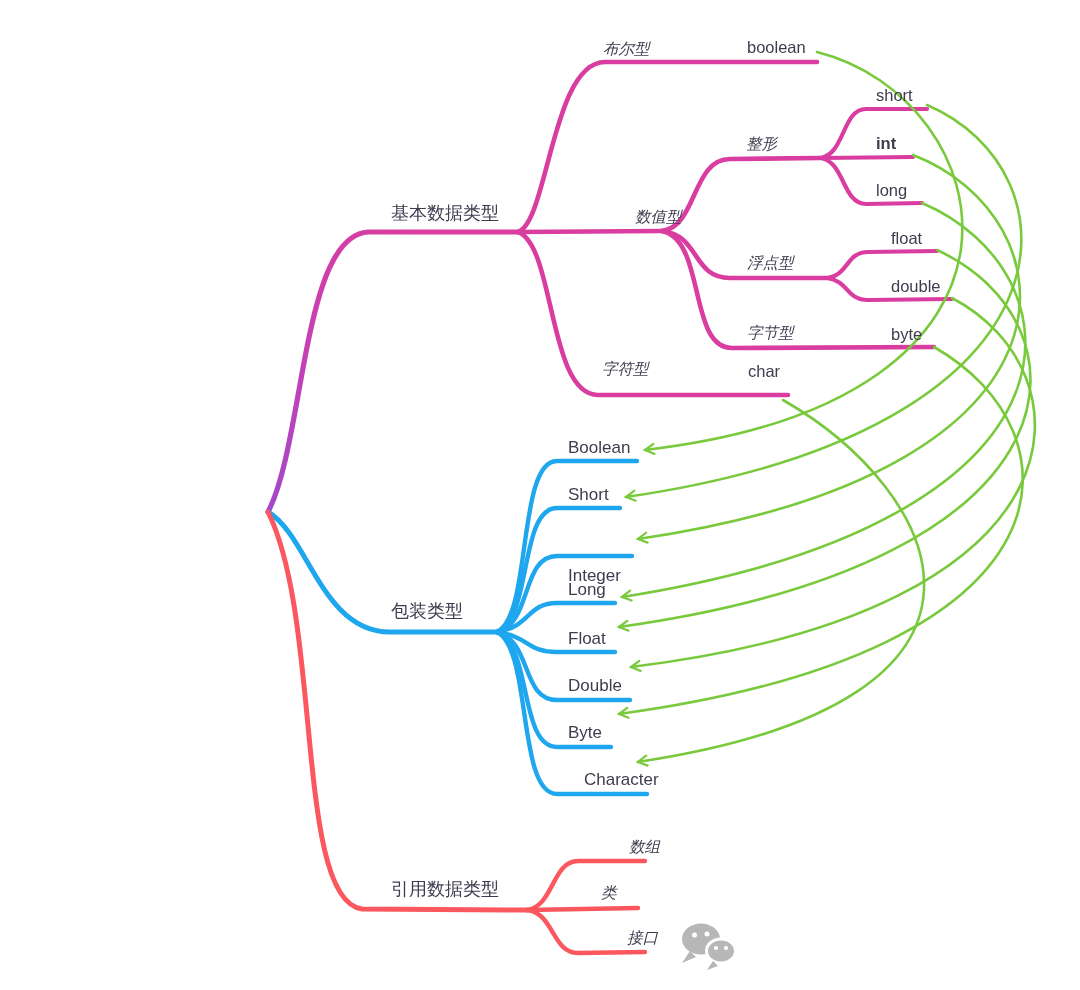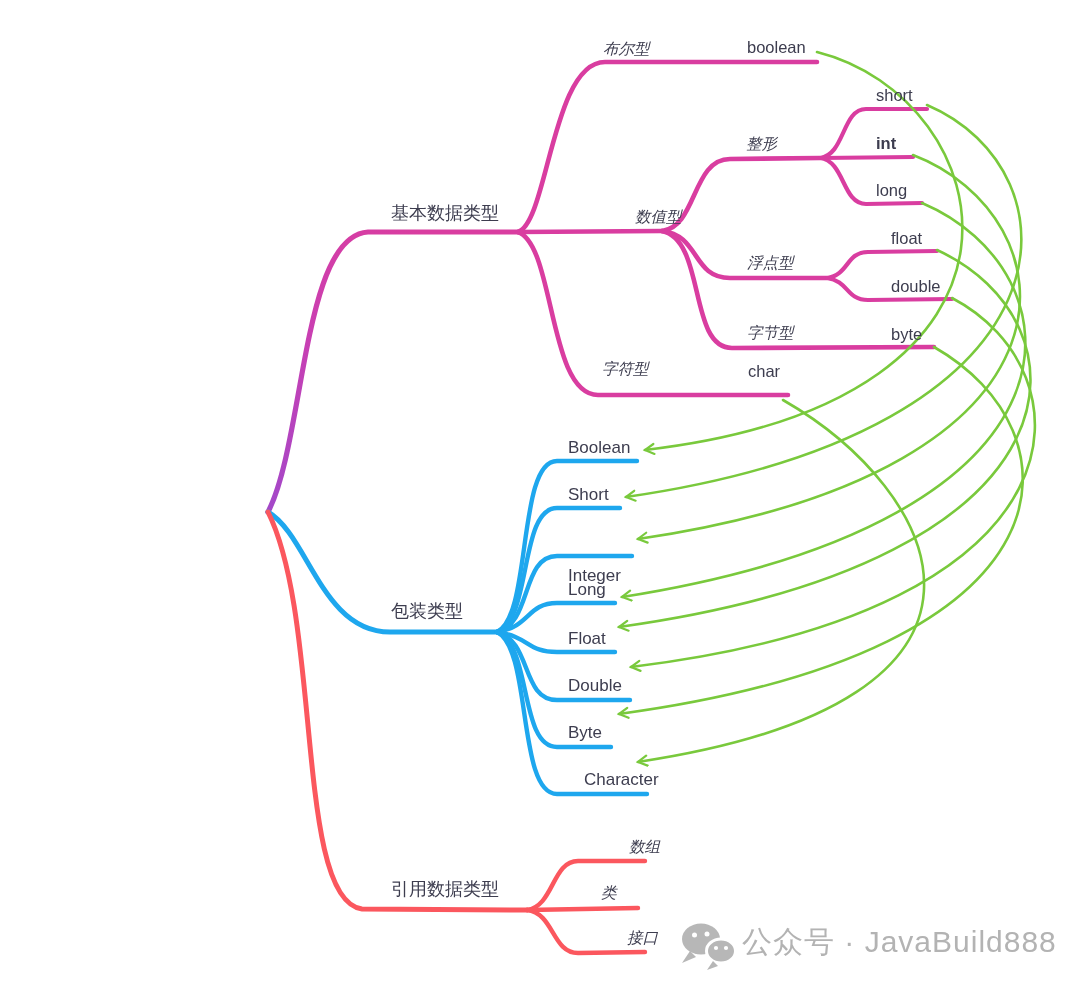--- a/index.html
+++ b/index.html
@@ -128,15 +128,14 @@
   <div class="node wrap" style="left:568px; top:580px;">Long</div>
   <div class="node wrap" style="left:568px; top:629px;">Float</div>
   <div class="node wrap" style="left:568px; top:676px;">Double</div>
   <div class="node wrap" style="left:568px; top:723px;">Byte</div>
   <div class="node wrap" style="left:568px; top:770px;margin-left:16px;">Character</div>
 
   <div class="node lvl2" style="left:601px; top:838px;margin-left:28px;">数组</div>
   <div class="node lvl2" style="left:601px; top:884px;">类</div>
   <div class="node lvl2" style="left:627px; top:929px;">接口</div>
 
-  <div id="watermark">公众号 · JavaBuild888</div>
 
 </div>
 
 </body></html>

